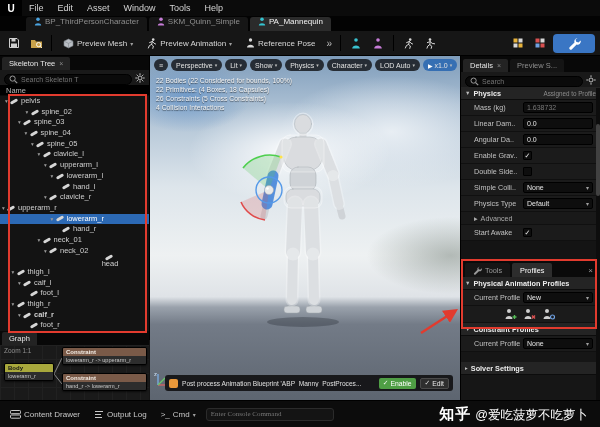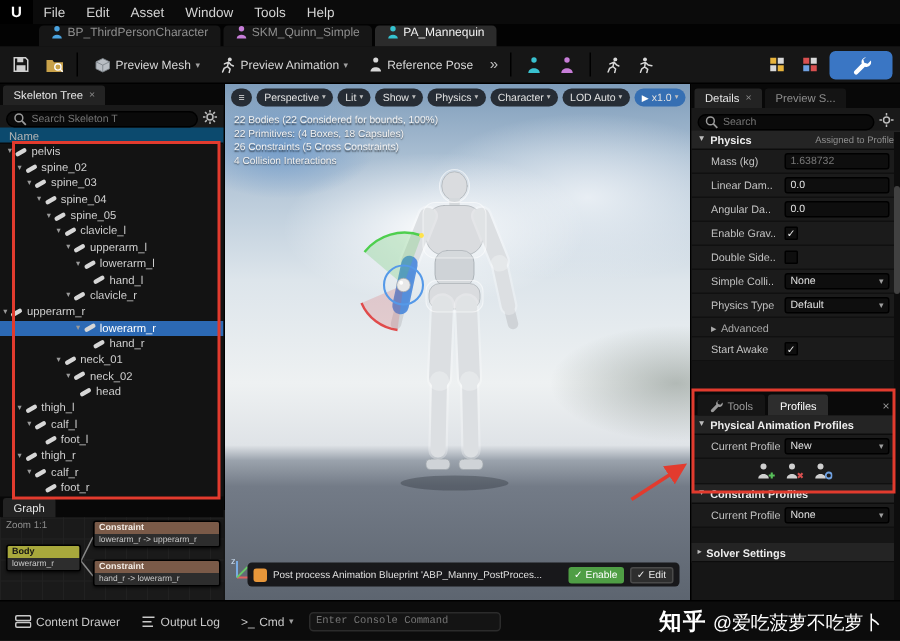--- a/index.html
+++ b/index.html
@@ -27,21 +27,21 @@
   
   .ptab-strip{height:14px;background:#080808;display:flex;align-items:flex-end}
   .ptab{height:13px;background:#232323;display:flex;align-items:center;gap:4px;padding:0 7px;font-size:7.5px;color:#e8e8e8;border-radius:2px 2px 0 0;margin-left:2px;white-space:nowrap}
   .ptab.inactive{background:#141414;color:#8f8f8f}
   .ptab .x{color:#8a8a8a;font-size:7px}
   
   .left-panel{position:absolute;left:0;top:56px;width:150px;height:284px;background:#141414;border-right:1px solid #000;z-index:2}
   .search-row{height:15px;display:flex;align-items:flex-end;padding:0 4px;gap:3px;background:#191919}
   .search-box{flex:1;height:11px;background:#0a0a0a;border:1px solid #000;border-radius:6px;display:flex;align-items:center;padding:0 4px;gap:3px;min-width:0}
   .search-box input{flex:1;background:transparent;border:none;outline:none;color:#ccc;font-size:7px;font-family:inherit;min-width:0}
-  .col-header{height:11px;background:#0c4a6e;border-bottom:1px solid #0a0a0a;display:flex;align-items:center;padding:0 6px;font-size:7.5px;color:#b5b5b5}
+  .col-header{height:11px;background:#000000;border-bottom:1px solid #0a0a0a;display:flex;align-items:center;padding:0 6px;font-size:7.5px;color:#b5b5b5}
   .tree{height:235px;overflow:hidden;background:#131313}
   .trow{height:10.7px;line-height:10.7px;display:flex;align-items:center;font-size:7.5px;color:#cfcfcf;white-space:nowrap}
   .trow.sel{background:#2c69b4;color:#fff}
   .trow .arr{width:7px;font-size:5.5px;color:#9a9a9a;text-align:center;flex:none}
   .bone-ico{width:8px;height:3px;background:#d6d6d6;border-radius:2px;transform:rotate(-30deg);margin-right:3px;flex:none}
   
   .graph-canvas{position:relative;height:55px;background:#1a1a1a;overflow:hidden;
      background-image:linear-gradient(#212121 1px,transparent 1px),linear-gradient(90deg,#212121 1px,transparent 1px);background-size:14px 14px}
   .zoom-label{position:absolute;left:4px;top:2px;font-size:6.5px;color:#8f8f8f;z-index:2}
   .gnode{position:absolute;border:1px solid #000;border-radius:2px;overflow:hidden;box-shadow:0 1px 2px rgba(0,0,0,.6);z-index:2}
@@ -90,21 +90,21 @@
   .sub-tab.active{background:#2d2d2d;color:#fff}
   .sub-x{margin-left:auto;color:#9a9a9a;padding:0 5px 2px 0;font-size:8px}
   .icon-row{height:17px;display:flex;align-items:center;gap:5px;padding-left:42px;background:#1b1b1b;border-bottom:1px solid #101010}
   .small-ico{width:14px;height:13px;display:flex;align-items:center;justify-content:center}
   .rp-scrolltrack{position:absolute;right:0;top:32px;width:4px;height:312px;background:#0d0d0d}
   .rp-thumb{position:absolute;right:0;top:36px;width:4px;height:72px;background:#414141;border-radius:2px}
   
   .statusbar{position:absolute;left:0;top:400px;width:600px;height:27px;background:#0c0c0c;border-top:1px solid #000;display:flex;align-items:center;padding:0 6px;gap:6px;z-index:6}
   .sb-btn{display:flex;align-items:center;gap:3px;font-size:8px;color:#c9c9c9;padding:0 4px;height:17px;border-radius:3px;white-space:nowrap}
   .console{width:128px;height:13px;background:#141414;border:1px solid #2b2b2b;border-radius:3px;display:flex;align-items:center;padding:0 4px}
-  .console input{width:100%;background:transparent;border:0;outline:0;color:#bbb;font-size:7px;font-family:Liberation Mono, monospace}
+  .console input{width:100%;background:transparent;border:0;outline:0;color:#bbb;font-size:7px;font-family:Liberation Serif, serif}
   .watermark{margin-left:auto;display:flex;align-items:baseline;gap:4px;color:#fff;padding-right:6px}
   .wm-logo{font-size:15px;font-weight:bold;letter-spacing:1px}
   .wm-handle{font-size:12.5px}
   
   .anno{position:absolute;border:2px solid #e23b2e;z-index:9;pointer-events:none}
   #annoArrow{position:absolute;left:0;top:0;z-index:9;pointer-events:none}
 </style>
 </head>
 <body>
 
@@ -269,21 +269,21 @@
           </svg>
       </span>
     </div>
     <div class="col-header">Name</div>
     <div class="tree" id="bone-list">
         <div class="trow" style="padding-left: 3px;">
           <span class="arr">▾</span>
           <span class="bone-ico"></span>
           <span>pelvis</span>
         </div>
-        <div class="trow" style="padding-left: 9.5px;">
+        <div class="trow" style="padding-left: 9.5px; margin-left: 14px;">
           <span class="arr">▾</span>
           <span class="bone-ico"></span>
           <span>spine_02</span>
         </div>
         <div class="trow" style="padding-left: 16px;">
           <span class="arr">▾</span>
           <span class="bone-ico"></span>
           <span>spine_03</span>
         </div>
         <div class="trow" style="padding-left: 22.5px;">
@@ -339,21 +339,21 @@
         <div class="trow" style="padding-left: 35.5px;">
           <span class="arr">▾</span>
           <span class="bone-ico"></span>
           <span>neck_01</span>
         </div>
         <div class="trow" style="padding-left: 42px;">
           <span class="arr">▾</span>
           <span class="bone-ico"></span>
           <span>neck_02</span>
         </div>
-        <div class="trow" style="padding-left: 46px;">
+        <div class="trow" style="padding-left: 71px; flex-direction: column;">
           <span class="arr"></span>
           <span class="bone-ico"></span>
           <span>head</span>
         </div>
         <div class="trow" style="padding-left: 9.5px;">
           <span class="arr">▾</span>
           <span class="bone-ico"></span>
           <span>thigh_l</span>
         </div>
         <div class="trow" style="padding-left: 16px;">
@@ -364,21 +364,21 @@
         <div class="trow" style="padding-left: 22.5px;">
           <span class="arr"></span>
           <span class="bone-ico"></span>
           <span>foot_l</span>
         </div>
         <div class="trow" style="padding-left: 9.5px;">
           <span class="arr">▾</span>
           <span class="bone-ico"></span>
           <span>thigh_r</span>
         </div>
-        <div class="trow" style="padding-left: 16px;">
+        <div class="trow" style="padding-left: 16px; font-weight: bold;">
           <span class="arr">▾</span>
           <span class="bone-ico"></span>
           <span>calf_r</span>
         </div>
         <div class="trow" style="padding-left: 22.5px;">
           <span class="arr"></span>
           <span class="bone-ico"></span>
           <span>foot_r</span>
         </div>
       </div>

